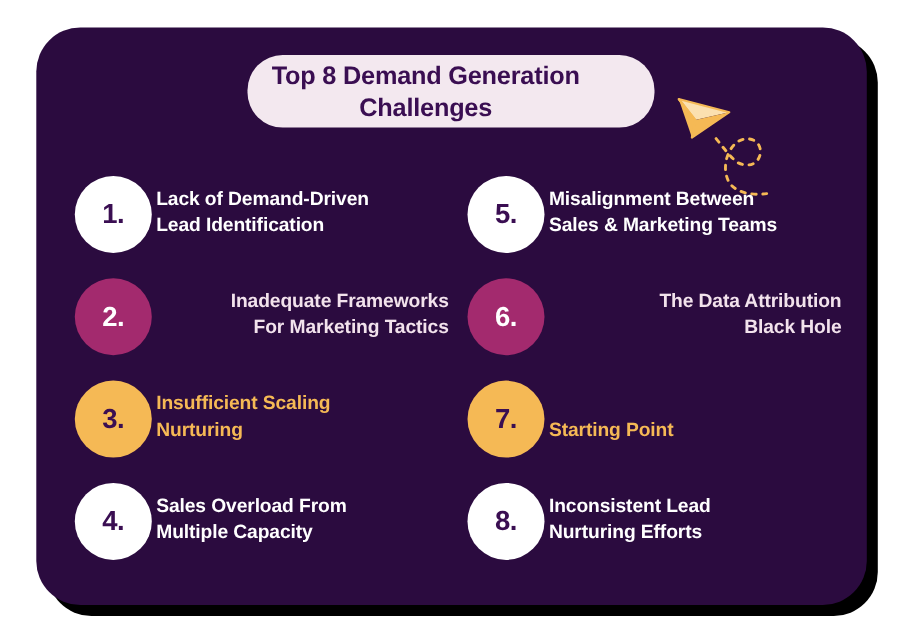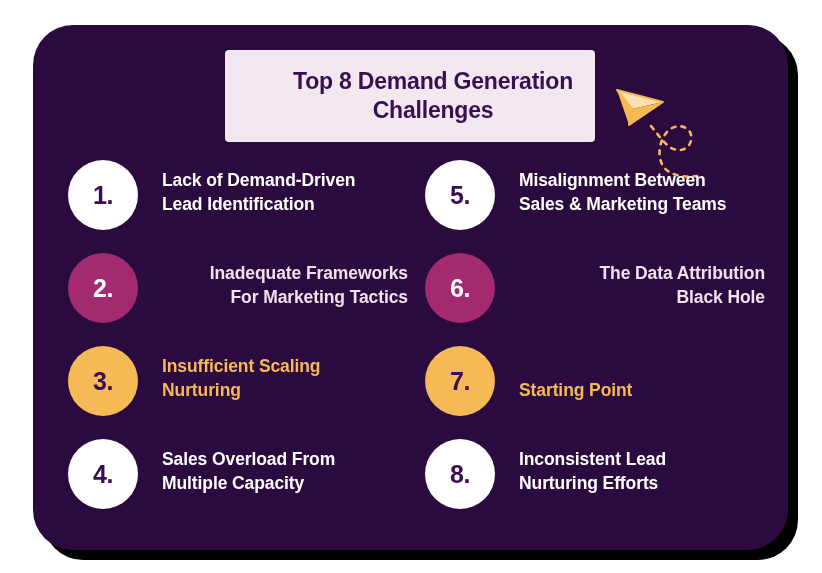--- a/index.html
+++ b/index.html
@@ -44,26 +44,26 @@
     border-radius: 40px;
     overflow: hidden;
   }
 
   
   .title-pill {
     position: absolute;
     left: 192px;
     top: 25px;
     width: 370px;
-    height: 92px;
+    height: 66px;
     background: #F3E8EF;
-    border-radius: 4px;
+    border-radius: 32px;
     display: flex;
     align-items: center;
-    justify-content: flex-end;
+    justify-content: flex-start;
     box-sizing: border-box;
     padding: 0 22px;
   }
   .title-text {
     color: #3A0E52;
     font-size: 23px;
     font-weight: bold;
     line-height: 1.28;
     text-align: center;
     letter-spacing: -0.2px;
@@ -114,21 +114,21 @@
     font-weight: bold;
     letter-spacing: -0.5px;
     box-sizing: border-box;
   }
   .badge.white   { background: #FFFFFF; color: #3A0E52; }
   .badge.magenta { background: #A32A6E; color: #FFFFFF; }
   .badge.gold    { background: #F5B955; color: #3A0E52; }
 
   .item-label {
     flex: 1 1 auto;
-    margin-left: 24px;
+    margin-left: 4px;
     padding-top: 9px;
     font-size: 17.5px;
     font-weight: bold;
     line-height: 1.37;
     letter-spacing: -0.1px;
   }
   .item-label.tone-white  { color: #FFFFFF; }
   .item-label.tone-pink   { color: #F2E2EC; text-align: right; }
   .item-label.tone-gold   { color: #F5B955; }
 </style>

